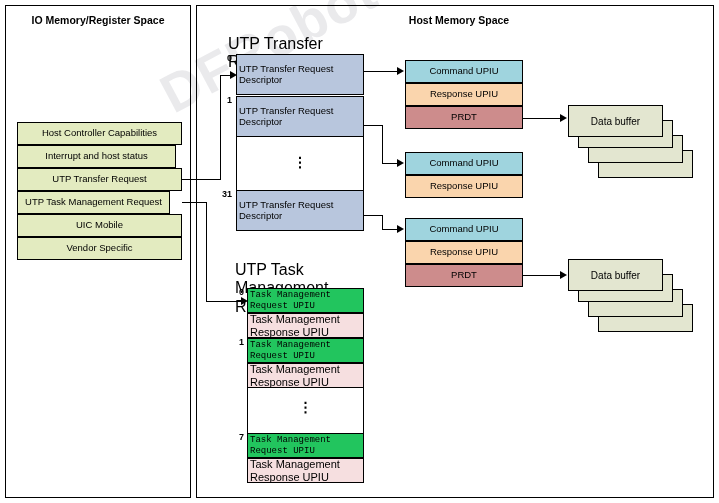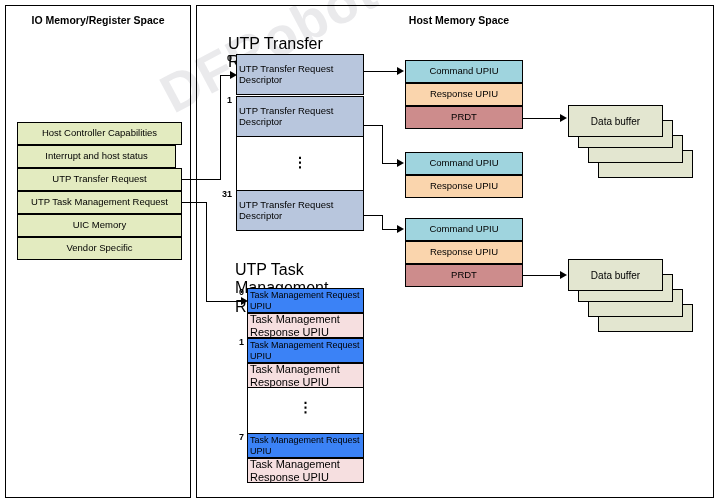--- a/index.html
+++ b/index.html
@@ -75,21 +75,21 @@
   }
   .gap-box {
     background: #ffffff;
     border: 1px solid #000000;
     border-top: none;
     border-bottom: none;
   }
   .cmd-upiu  { background: #9fd4de; }
   .resp-upiu { background: #fad5ad; }
   .prdt      { background: #cd8c8c; }
-  .tm-req    { background: #3b82f6; font-size: 9px; }
+  .tm-req    { background: #22c55e; font-size: 9px; font-family: Liberation Mono, monospace; }
   .tm-resp   { background: #f6dfe0; font-size: 11px; }
 
   .sub-title {
     position: absolute;
     font-size: 16px;
     font-weight: normal;
     color: #000000;
     line-height: 1.15;
   }
 
@@ -156,22 +156,22 @@
 
   <div class="panel" style="left:5px; top:5px; width:186px; height:493px;"></div>
   <div class="panel-title" style="left:5px; top:14px; width:186px;">IO Memory/Register Space</div>
 
   <div class="panel" style="left:196px; top:5px; width:518px; height:493px;"></div>
   <div class="panel-title" style="left:200px; top:14px; width:518px;">Host Memory Space</div>
 
   <div class="box reg-box" style="left:17px; top:122px; width:165px; height:23px;">Host Controller Capabilities</div>
   <div class="box reg-box" style="left:17px; top:145px; width:159px; height:23px;">Interrupt and host status</div>
   <div class="box reg-box" style="left:17px; top:168px; width:165px; height:23px;">UTP Transfer Request</div>
-  <div class="box reg-box" style="left:17px; top:191px; width:165px; height:23px;">UTP Task Management Request</div>
-  <div class="box reg-box" style="left:17px; top:214px; width:165px; height:23px;">UIC Memory</div>
+  <div class="box reg-box" style="left:17px; top:191px; width:153px; height:23px;">UTP Task Management Request</div>
+  <div class="box reg-box" style="left:17px; top:214px; width:165px; height:23px;">UIC Mobile</div>
   <div class="box reg-box" style="left:17px; top:237px; width:165px; height:23px;">Vendor Specific</div>
 
   <div class="sub-title" style="left:228px; top:35px; width:145px;">UTP Transfer Request List</div>
 
   <div class="idx" style="left:210px; top:54px; width:22px;">0</div>
   <div class="box desc-box" style="left:236px; top:54px; width:128px; height:41px;">UTP Transfer Request Descriptor</div>
 
   <div class="idx" style="left:210px; top:96px; width:22px;">1</div>
   <div class="box desc-box" style="left:236px; top:96px; width:128px; height:41px;">UTP Transfer Request Descriptor</div>
 

